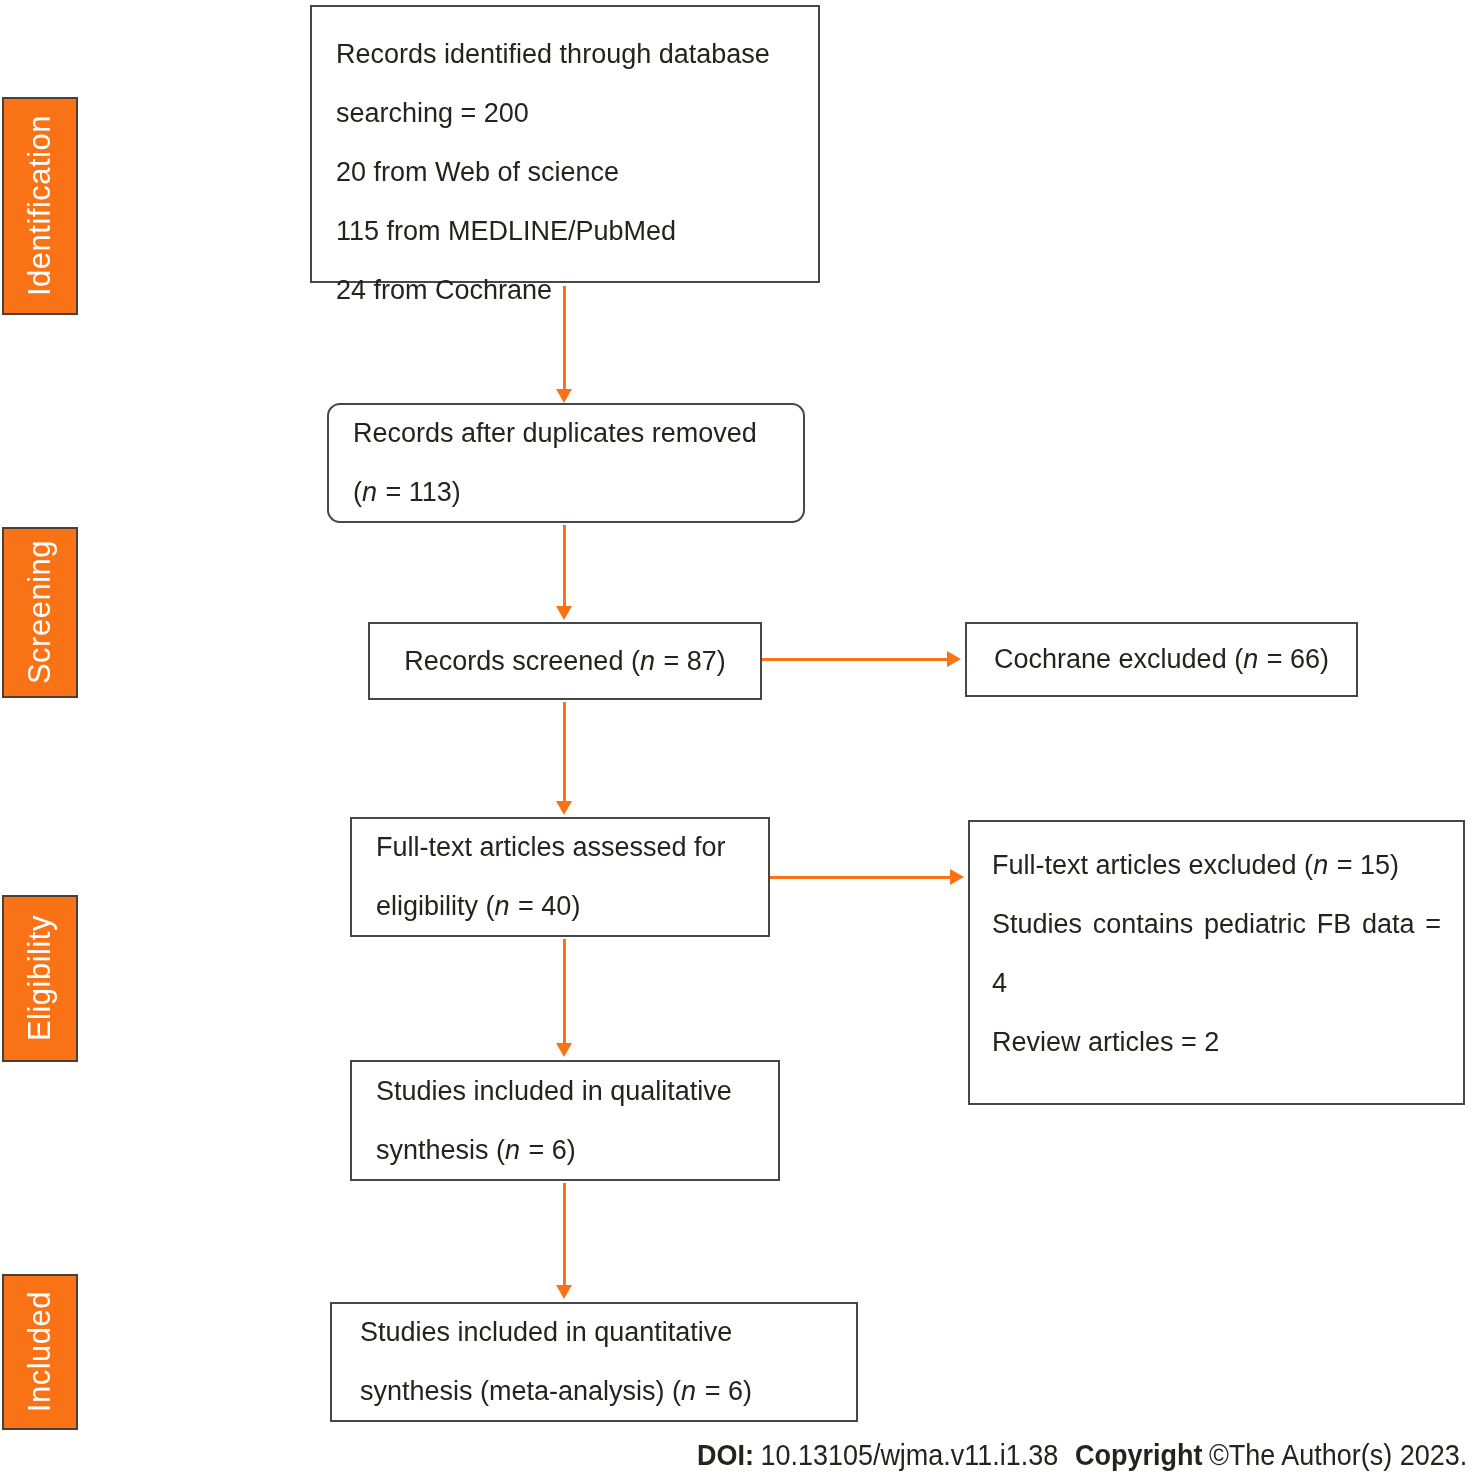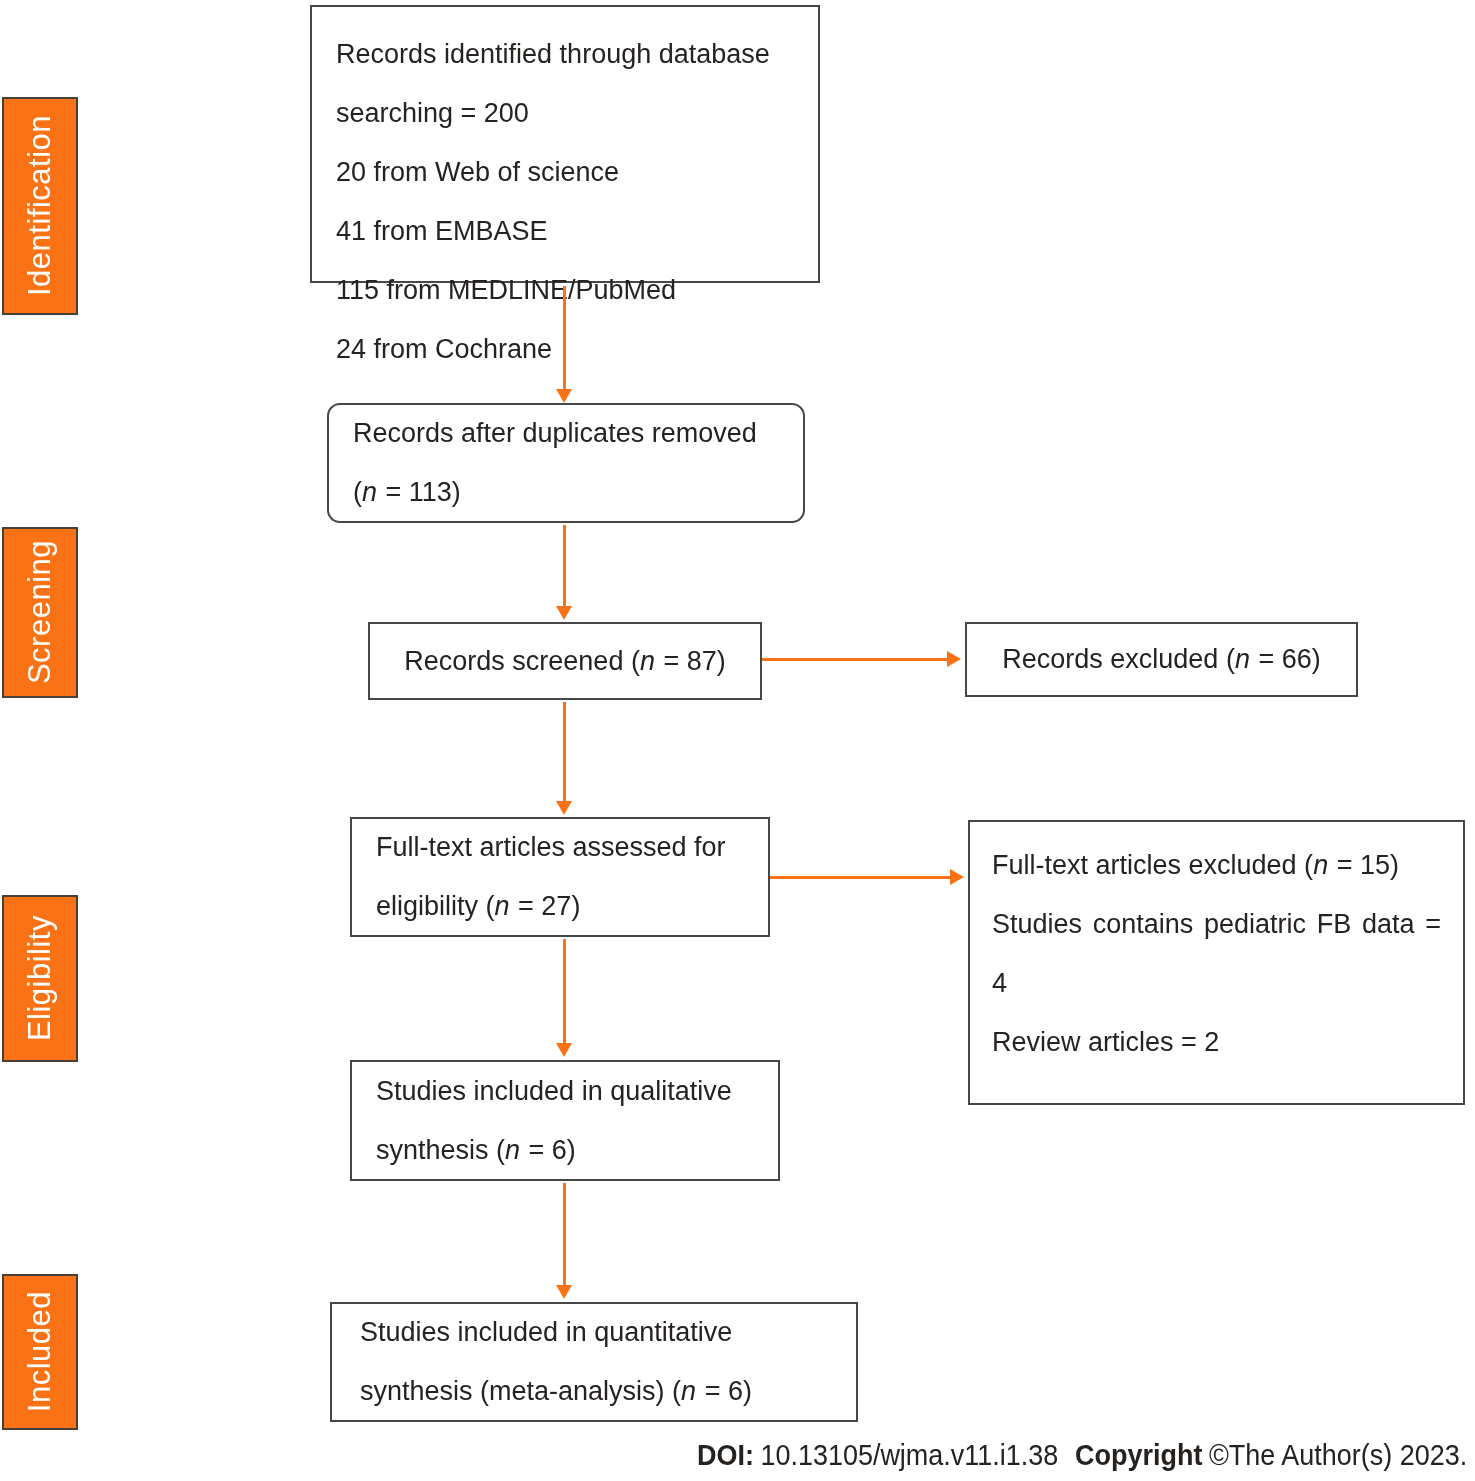--- a/index.html
+++ b/index.html
@@ -101,39 +101,38 @@
   <div class="stage" id="stage-eligibility">
     <span>Eligibility</span>
   </div>
   <div class="stage" id="stage-included">
     <span>Included</span>
   </div>
 
   <div class="box" id="box-identified">
     <div>Records identified through database searching = 200</div>
     <div>20 from Web of science</div>
-    <div>41 from EMBASE</div>
     <div>115 from MEDLINE/PubMed</div>
     <div>24 from Cochrane</div>
   </div>
 
   <div class="box vcenter" id="box-duplicates">
     <div><span>Records after duplicates removed (</span><span class="n">n</span><span> = 113)</span></div>
   </div>
 
   <div class="box vcenter hcenter" id="box-screened">
     <div><span>Records screened (</span><span class="n">n</span><span> = 87)</span></div>
   </div>
 
   <div class="box vcenter hcenter" id="box-records-excluded">
-    <div><span>Records excluded (</span><span class="n">n</span><span> = 66)</span></div>
+    <div><span>Cochrane excluded (</span><span class="n">n</span><span> = 66)</span></div>
   </div>
 
   <div class="box vcenter" id="box-fulltext">
-    <div><span>Full-text articles assessed for eligibility (</span><span class="n">n</span><span> = 27)</span></div>
+    <div><span>Full-text articles assessed for eligibility (</span><span class="n">n</span><span> = 40)</span></div>
   </div>
 
   <div class="box" id="box-fulltext-excluded">
     <div><span>Full-text articles excluded (</span><span class="n">n</span><span> = 15)</span></div>
     <div class="justify">Studies contains pediatric FB data = 4</div>
     <div>Review articles = 2</div>
   </div>
 
   <div class="box vcenter" id="box-qualitative">
     <div><span>Studies included in qualitative synthesis (</span><span class="n">n</span><span> = 6)</span></div>

